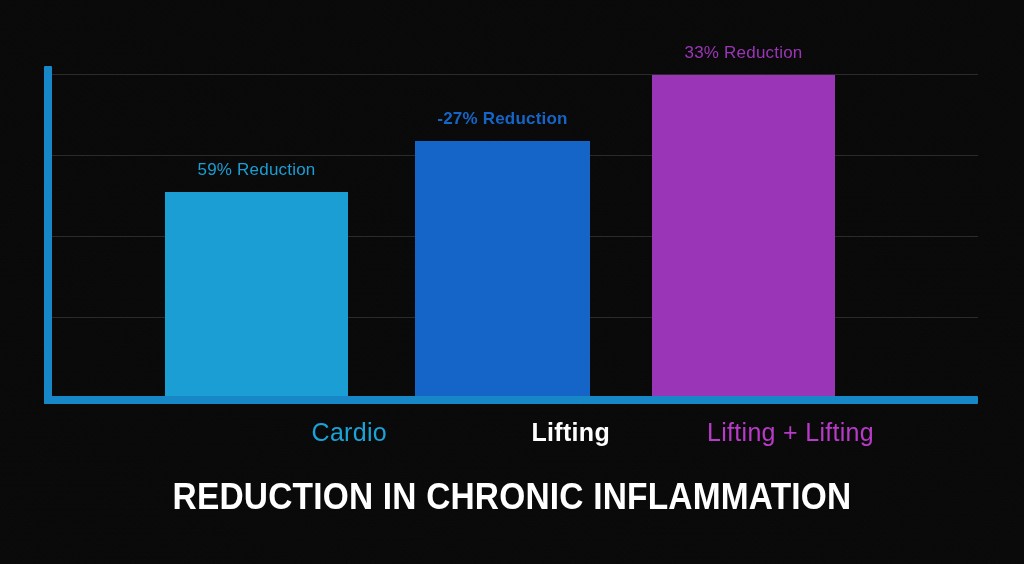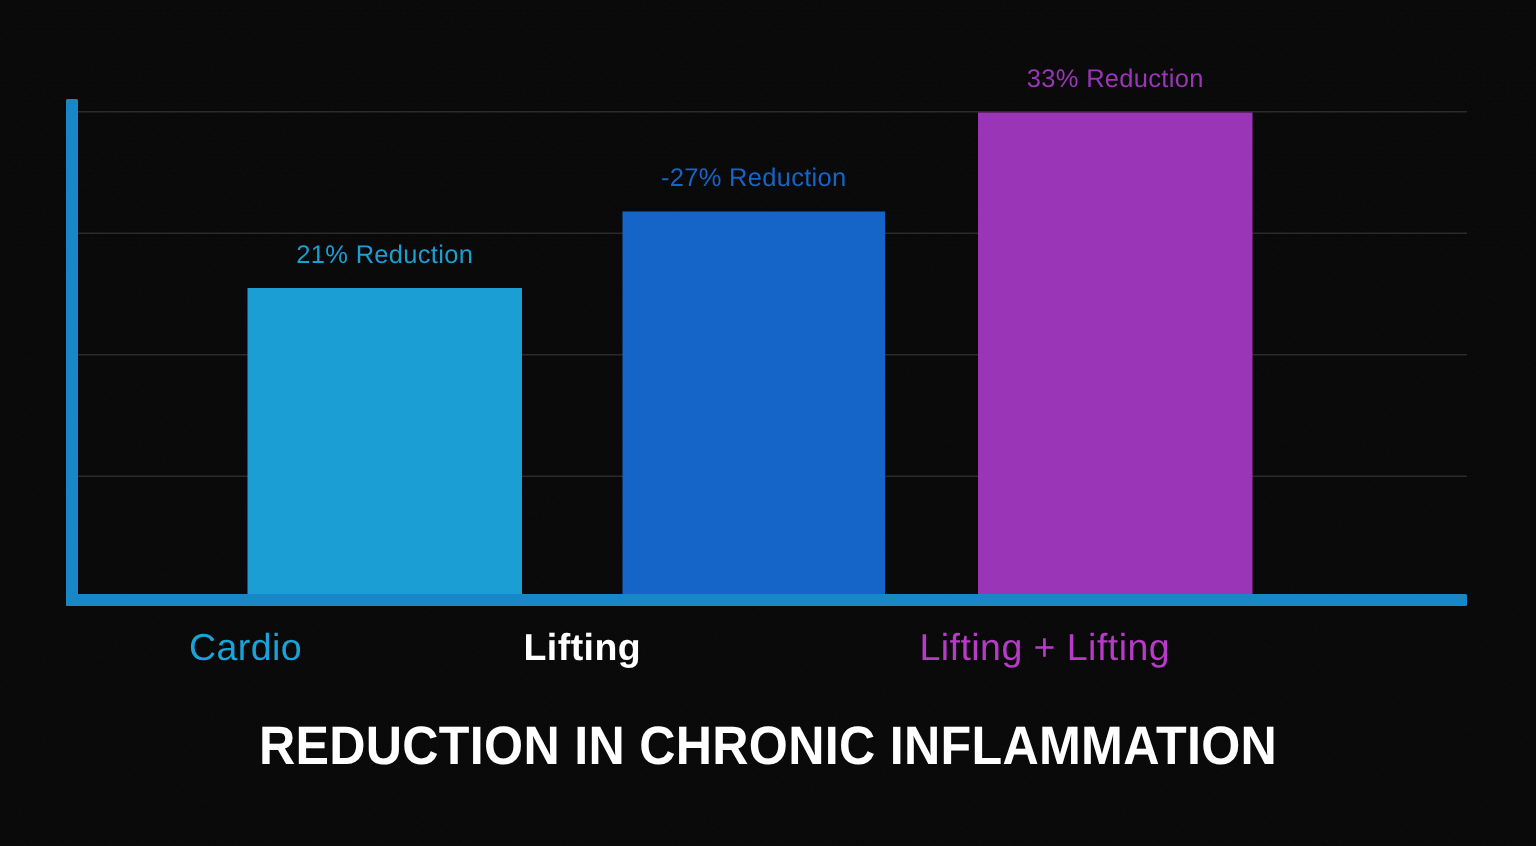--- a/index.html
+++ b/index.html
@@ -89,21 +89,21 @@
     font-size: 17px;
     font-weight: 400;
     letter-spacing: 0.2px;
     white-space: nowrap;
   }
 
   
   .cat-label {
     position: absolute;
     top: 418px;
-    text-align: left;
+    text-align: right;
     font-size: 25px;
     font-weight: 400;
     letter-spacing: 0.3px;
     white-space: nowrap;
   }
 
   
   #chart-title {
     position: absolute;
     left: 0;
@@ -137,23 +137,23 @@
 
   <div id="bars-layer">
 
     <div class="bar" style="left: 165px; width: 183px; height: 204px; background-color: rgb(26, 158, 212);"></div>
 
     <div class="bar" style="left: 415px; width: 175px; height: 255px; background-color: rgb(21, 101, 200);"></div>
 
     <div class="bar" style="left: 652px; width: 183px; height: 321px; background-color: rgb(154, 53, 184);"></div>
   </div>
 
-  <div class="bar-value-label" style="left: 125px; top: 160px; width: 263px; color: rgb(26, 158, 212);">21% Reduction</div>
+  <div class="bar-value-label" style="left: 125px; top: 160px; width: 263px; color: rgb(26, 158, 212);">59% Reduction</div>
 
-  <div class="bar-value-label" style="left: 371px; top: 109px; width: 263px; color: rgb(21, 101, 200);">-27% Reduction</div>
+  <div class="bar-value-label" style="left: 371px; top: 109px; width: 263px; color: rgb(21, 101, 200); font-weight: bold;">-27% Reduction</div>
 
   <div class="bar-value-label" style="left: 612px; top: 43px; width: 263px; color: rgb(154, 53, 184);">33% Reduction</div>
 
   <div class="cat-label" style="left: 126px; width: 261px; color: rgb(26, 163, 216);">Cardio</div>
 
   <div class="cat-label" style="left: 349px; width: 261px; color: #ffffff; font-weight: bold;">Lifting</div>
 
   <div class="cat-label" style="left: 613px; width: 261px; color: rgb(184, 58, 200);">Lifting + Lifting</div>
 
   <div id="chart-title">REDUCTION IN CHRONIC INFLAMMATION</div>

